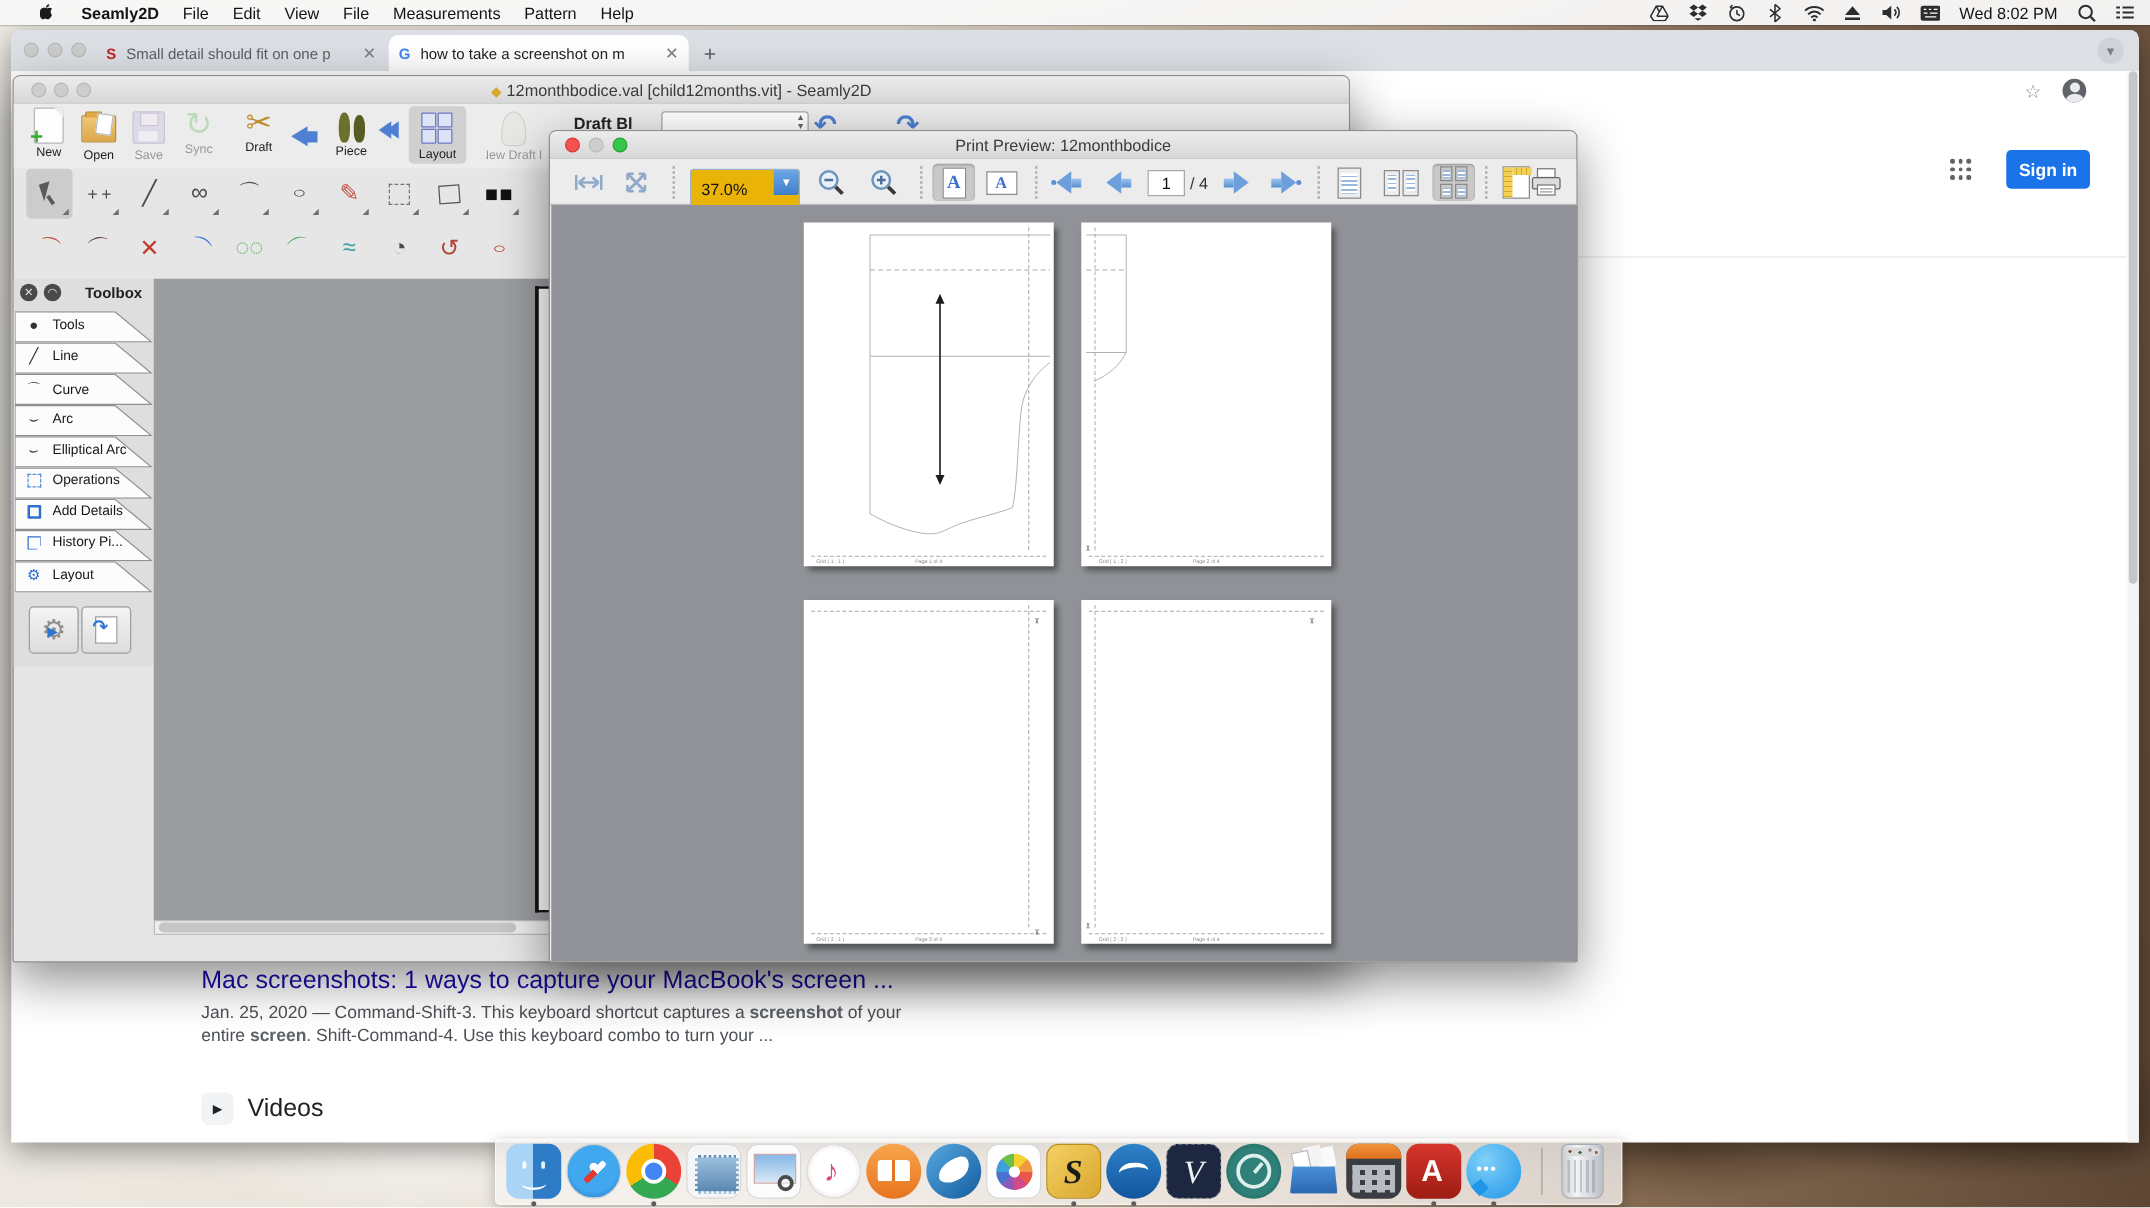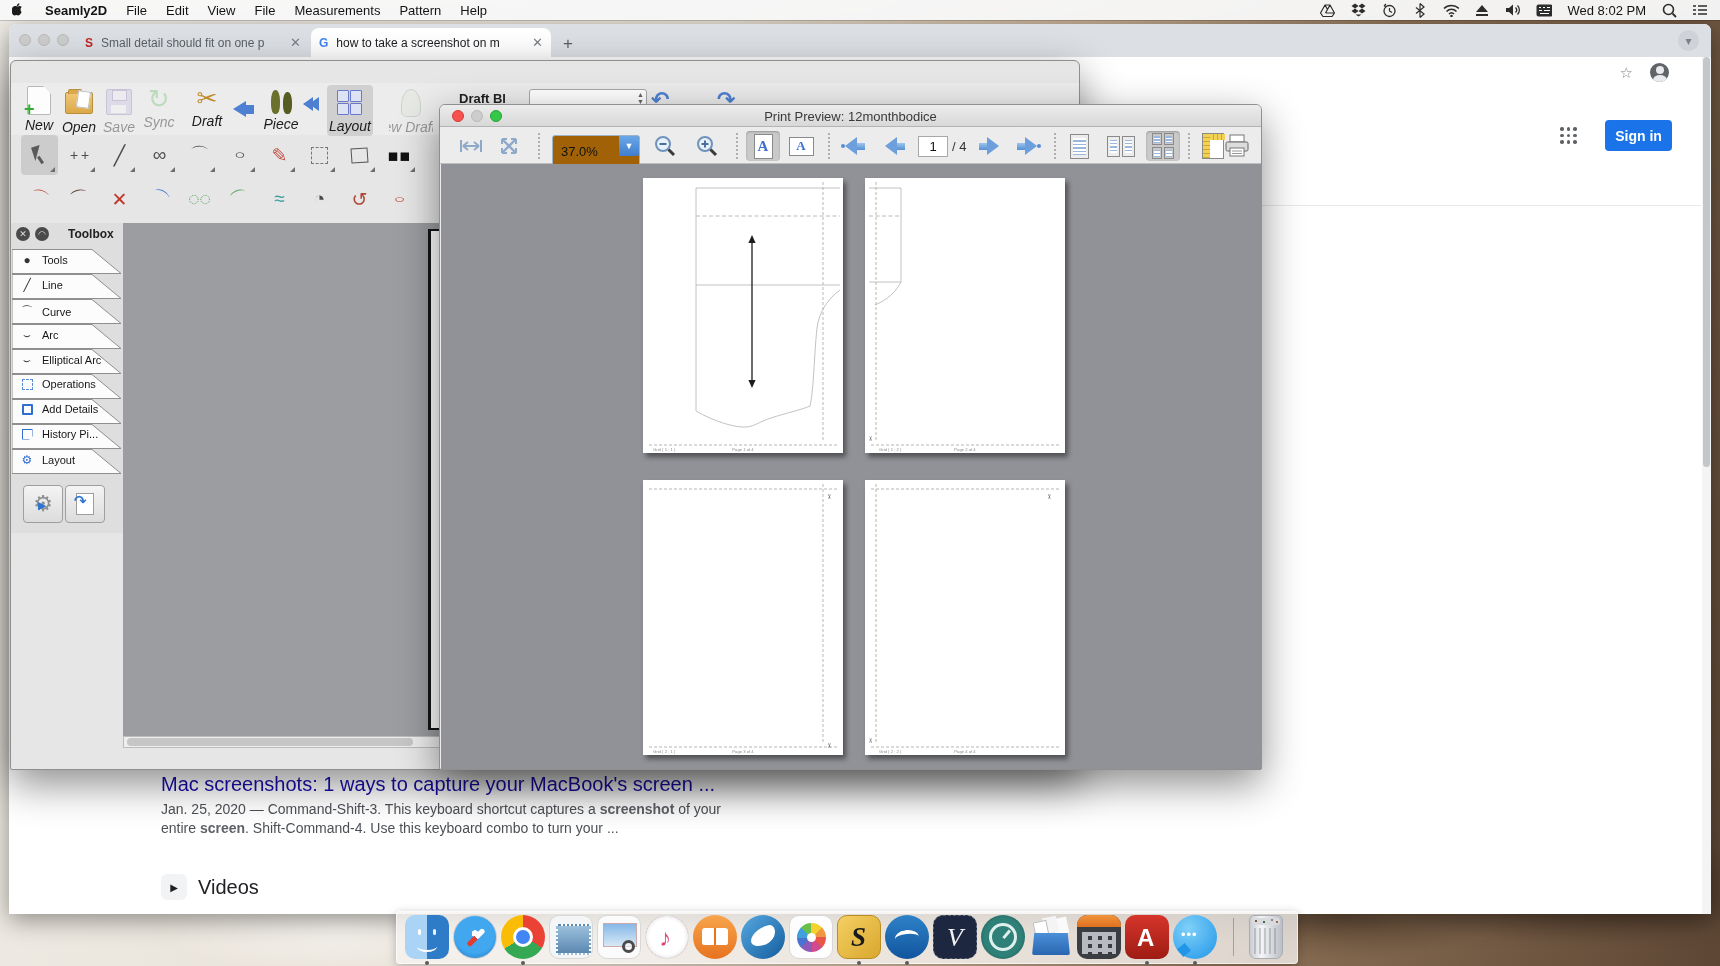--- a/index.html
+++ b/index.html
@@ -13,21 +13,21 @@
     background:linear-gradient(100deg,#efece6 0%,#e7e0d4 38%,#c4ad93 58%,#8a6f55 75%,#5d4634 100%);}
   .wallpaper::after{content:"";position:absolute;inset:0;
     background:radial-gradient(220px 60px at 78% 95%, rgba(60,40,25,.45), transparent 70%),
                radial-gradient(300px 80px at 92% 92%, rgba(40,25,15,.5), transparent 70%),
                radial-gradient(260px 70px at 20% 96%, rgba(255,255,255,.55), transparent 70%);}
 
   
   .menubar{left:0;top:0;width:1720px;height:20px;background:rgba(247,247,247,.97);
     display:flex;align-items:center;font-size:13px;color:#141414;z-index:90;
     box-shadow:0 1px 0 rgba(0,0,0,.18);}
-  .menubar .left{display:flex;align-items:center;gap:19px;padding-left:10px;}
+  .menubar .left{display:flex;align-items:center;gap:19px;padding-left:30px;}
   .menubar .appname{font-weight:bold;}
   .menubar .right{margin-left:auto;display:flex;align-items:center;gap:15px;padding-right:12px;}
   .mb-ic{width:16px;height:16px;display:inline-flex;align-items:center;justify-content:center;}
   .mb-ic svg{display:block;}
 
   
   .browser{left:9px;top:24px;width:1702px;height:890px;background:#fff;
     border-radius:7px 7px 0 0;box-shadow:0 6px 24px rgba(0,0,0,.4);z-index:10;}
   .tabstrip{position:absolute;left:0;top:0;width:100%;height:33px;background:#dce0e5;
     border-radius:7px 7px 0 0;}
@@ -69,21 +69,21 @@
     box-shadow:0 14px 40px rgba(0,0,0,.45);box-sizing:border-box;}
   .titlebar{position:absolute;left:0;top:0;width:100%;height:22px;border-radius:5px 5px 0 0;
     background:linear-gradient(#ececec,#d8d8d8);border-bottom:1px solid #b4b4b4;box-sizing:border-box;}
   .titlebar .t-title{position:absolute;width:100%;text-align:center;top:4px;font-size:13px;color:#3a3a3a;}
 
   
   .seamly{left:10px;top:60px;width:1070px;height:710px;background:#e6e6e6;z-index:20;}
   .s-gold{color:#d8a92c;font-size:11px;margin-right:4px;}
   .s-toolbar1{position:absolute;left:0;top:22px;width:100%;height:52px;background:#ececec;}
   .tb-item{position:absolute;display:flex;flex-direction:column;align-items:center;width:40px;}
-  .tb-item .lbl{font-size:14px;color:#1c1c1c;margin-top:2px;white-space:nowrap;font-style:italic;}
+  .tb-item .lbl{font-size:10px;color:#1c1c1c;margin-top:2px;white-space:nowrap;}
   .tb-item.disabled{opacity:.42;}
   .tb-item.selected{background:#d0d0d0;border-radius:4px;}
   .ic-doc{width:22px;height:27px;background:#fdfdfd;border:1px solid #b8b8b8;border-radius:2px;position:relative;}
   .ic-doc::before{content:"";position:absolute;right:-1px;top:-1px;border-style:solid;border-width:0 8px 8px 0;
     border-color:transparent #ececec transparent transparent;}
   .ic-new::after{content:"+";position:absolute;left:-4px;bottom:-6px;color:#35ad35;font-weight:bold;font-size:18px;}
   .ic-folder{width:26px;height:20px;background:linear-gradient(#f0c878,#dca848);border:1px solid #b98f3e;border-radius:2px;position:relative;margin-top:6px;}
   .ic-folder::before{content:"";position:absolute;left:2px;top:-4px;width:12px;height:4px;background:#dca848;border:1px solid #b98f3e;border-bottom:none;border-radius:2px 2px 0 0;}
   .ic-folder::after{content:"";position:absolute;right:2px;top:-2px;width:11px;height:15px;background:#fff;border:1px solid #bbb;transform:rotate(8deg);}
   .ic-floppy{width:24px;height:24px;background:#cfc2e2;border:1px solid #9a8cba;border-radius:2px;position:relative;margin-top:3px;}
@@ -147,21 +147,21 @@
 
   
   .preview{left:439px;top:104px;width:823px;height:666px;background:#ececec;z-index:40;}
   .tl.red{background:#f5524f;border:1px solid #da3a38;box-sizing:border-box;}
   .tl.green{background:#34c748;border:1px solid #24a334;box-sizing:border-box;}
   .pv-toolbar{position:absolute;left:0;top:23px;width:100%;height:36px;background:#ececec;
     border-bottom:1px solid #bdbdbd;box-sizing:border-box;}
   .pv-btn{position:absolute;top:3px;width:34px;height:30px;display:flex;align-items:center;justify-content:center;border-radius:4px;}
   .pv-btn.selected{background:#c9c9c9;box-shadow:inset 0 1px 2px rgba(0,0,0,.25);}
   .pv-sep{position:absolute;top:5px;width:0;height:26px;border-left:2px dotted #b0b0b0;}
-  .pv-combo{position:absolute;top:7px;width:88px;height:32px;background:#a16207;border:1px solid #9fb3cc;border-radius:3px;font-size:13px;color:#111;
+  .pv-combo{position:absolute;top:7px;width:88px;height:32px;background:#eab308;border:1px solid #9fb3cc;border-radius:3px;font-size:13px;color:#111;
     display:flex;align-items:center;padding-left:8px;box-sizing:border-box;}
   .pv-combo .dd{position:absolute;right:0;top:0;width:20px;height:20px;background:linear-gradient(#6aa7e8,#3f7ecb);border-radius:0 2px 2px 0;
     color:#fff;font-size:9px;display:flex;align-items:center;justify-content:center;}
   .pv-pagebox{position:absolute;top:8px;width:28px;height:19px;background:#fff;border:1px solid #a8a8a8;font-size:13px;color:#111;
     display:flex;align-items:center;justify-content:center;}
   .pv-pagetotal{position:absolute;top:11px;font-size:13px;color:#333;}
   .nav-arrow{display:flex;align-items:center;}
   .nav-arrow .tail{width:8px;height:7px;background:linear-gradient(#9cc4ee,#5690d2);}
   .nav-arrow .head{width:0;height:0;border-top:9px solid transparent;border-bottom:9px solid transparent;}
   .nav-arrow.left .head{border-right:12px solid #6d9fdd;}
@@ -286,20 +286,26 @@
 
   <a class="result-title" style="left:152px;top:749px">Mac screenshots: 1 ways to capture your MacBook's screen ...</a>
   <div class="result-snippet" style="left:152px;top:776px"><span>Jan. 25, 2020 — Command-Shift-3. This keyboard shortcut captures a </span><b>screenshot</b><span> of your entire </span><b>screen</b><span>. Shift-Command-4. Use this keyboard combo to turn your ...</span></div>
   <div class="videos-row" style="left:152px;top:850px">
     <span class="videos-ic">▶</span>
     <span class="videos-label">Videos</span>
   </div>
 </div>
 
 <div class="win seamly">
+  <div class="titlebar">
+    <span class="tl grey" style="left:14px;top:5px"></span>
+    <span class="tl grey" style="left:32px;top:5px"></span>
+    <span class="tl grey" style="left:50px;top:5px"></span>
+    <div class="t-title"><span class="s-gold">◆</span><span>12monthbodice.val [child12months.vit] - Seamly2D</span></div>
+  </div>
 
   <div class="s-toolbar1">
     <div class="tb-item" style="left:8px;top:3px">
       <span class="ic-doc ic-new"></span>
       <span class="lbl">New</span>
     </div>
     <div class="tb-item" style="left:48px;top:3px">
       <span class="ic-folder"></span>
       <span class="lbl" style="margin-top:5px">Open</span>
     </div>

